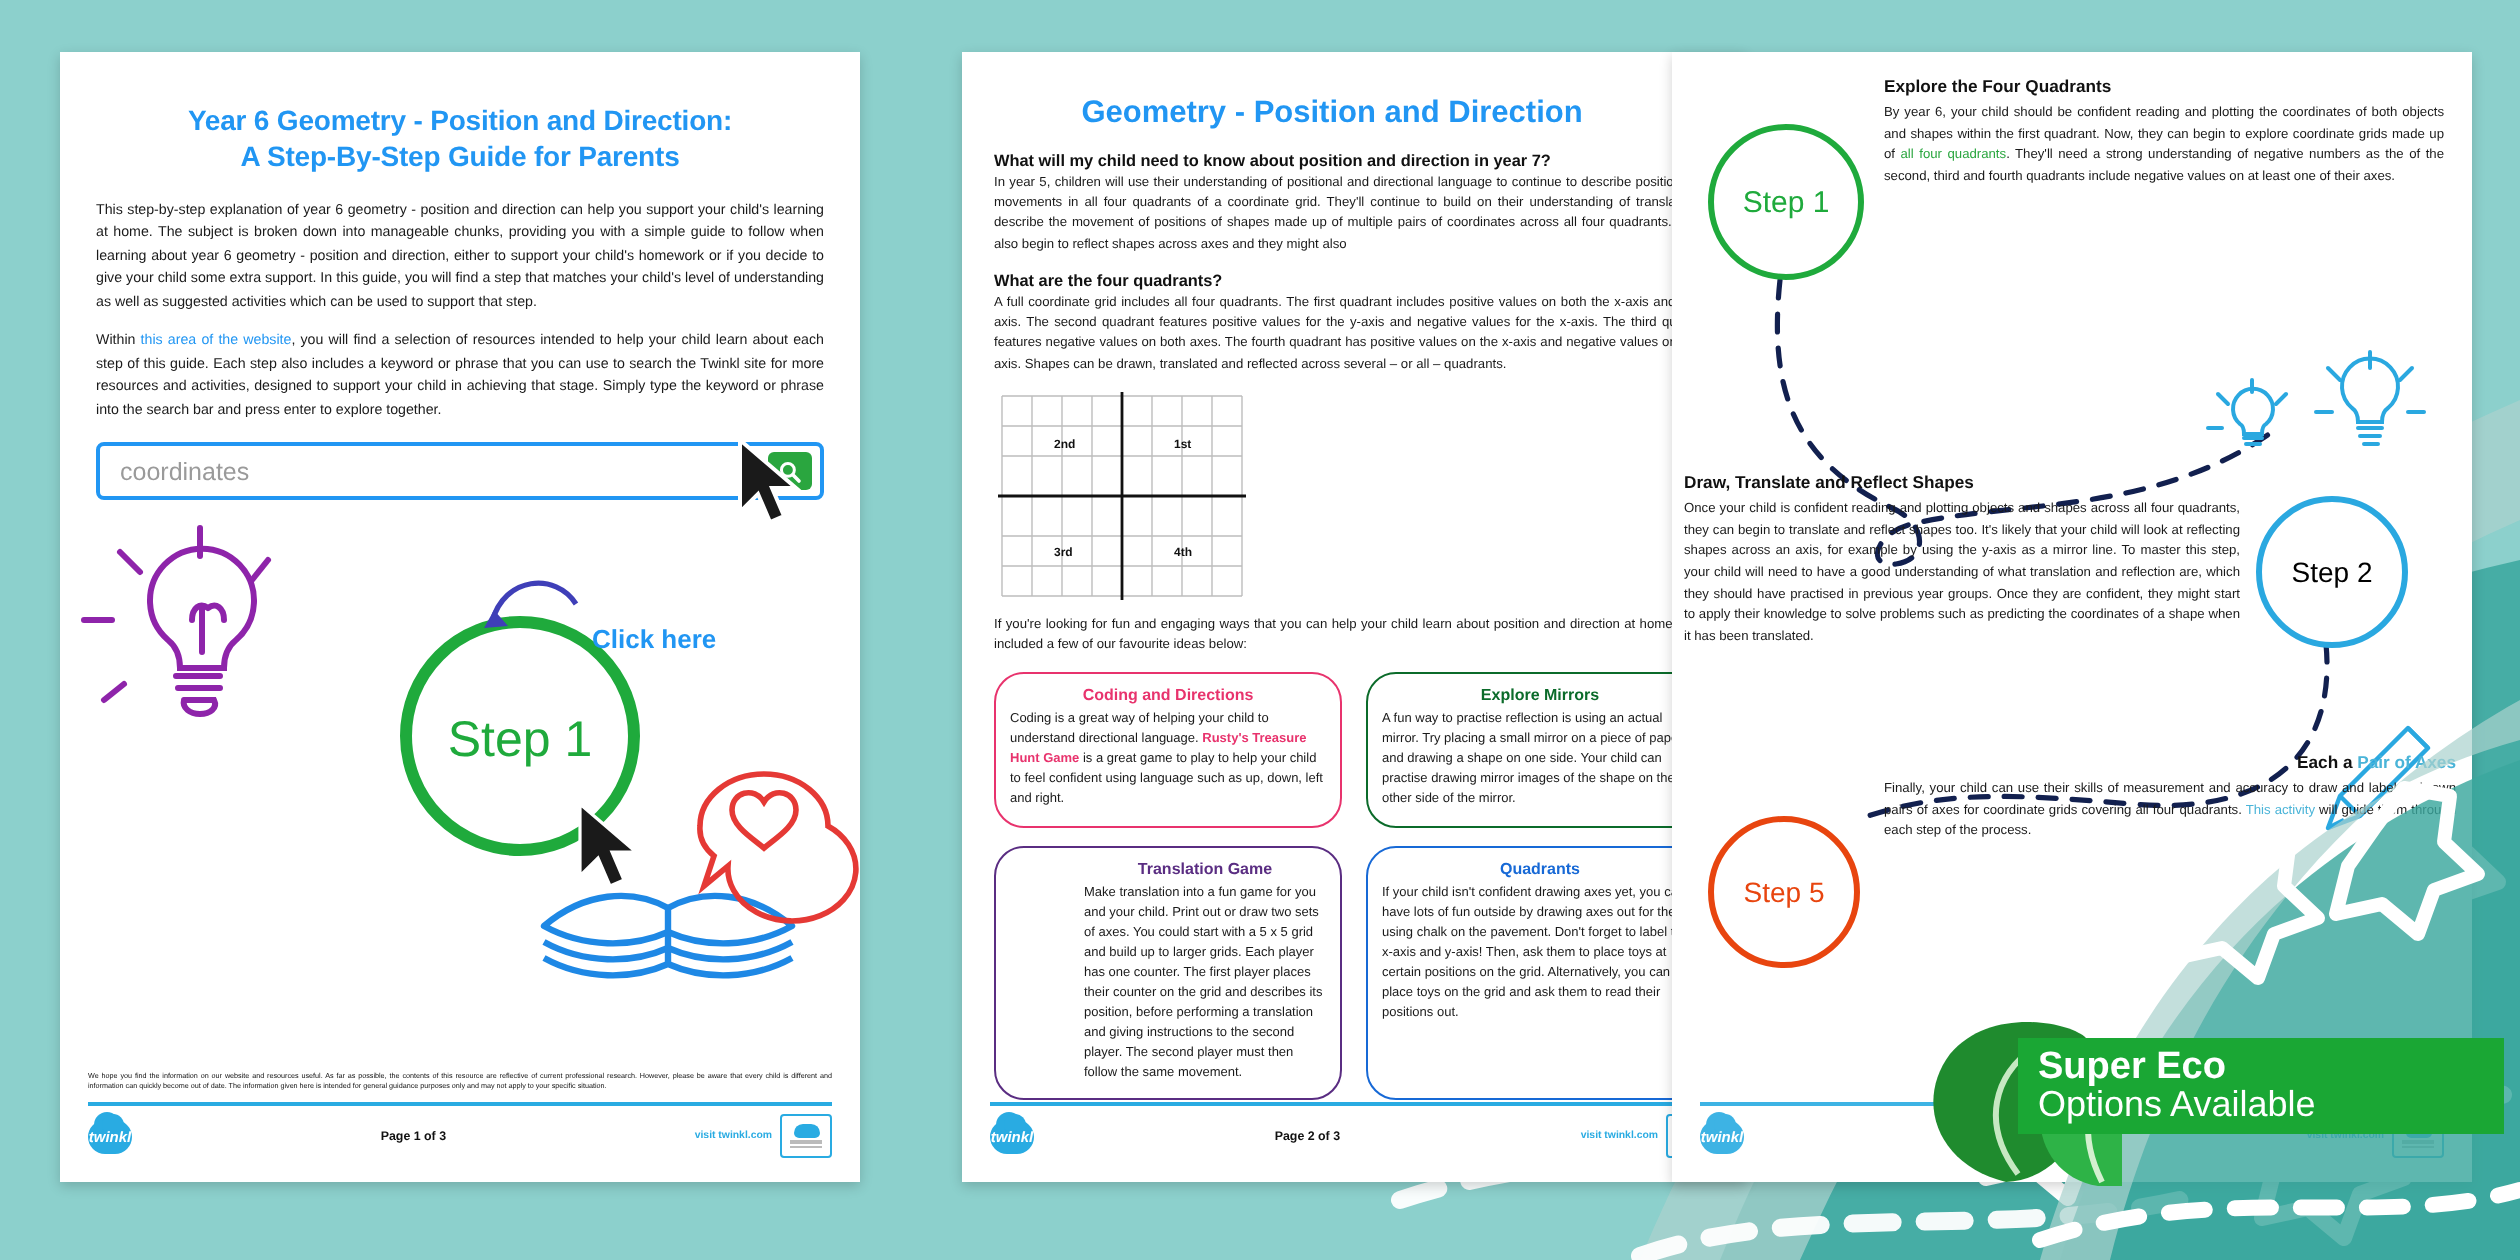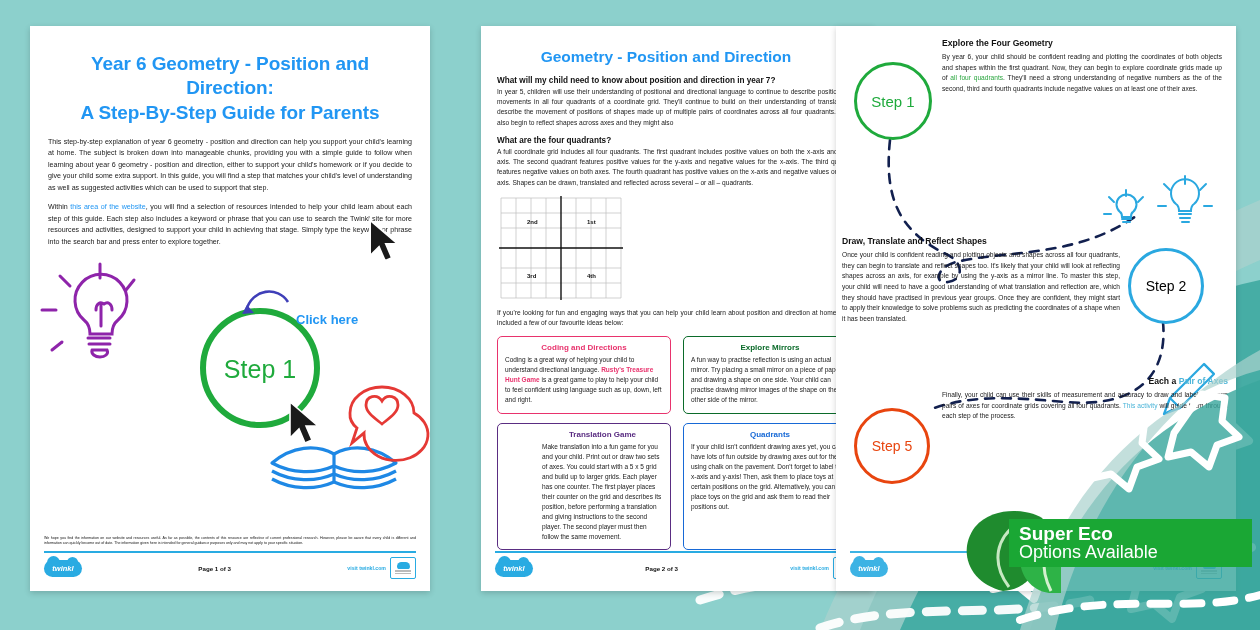--- a/index.html
+++ b/index.html
@@ -20,21 +20,21 @@
   }
   #page1{left:30px;top:26px;width:400px;height:565px;}
   #page2{left:437px;top:26px;width:392px;height:565px;margin-left:44px;}
   #page3{left:836px;top:26px;width:400px;height:565px;}
 
   .inner{position:absolute;left:0;top:0;right:0;bottom:0;}
 
   
   .p1{padding:20px 18px 0 18px;box-sizing:border-box;}
   .main-title{
-    color:#2196f3;font-weight:bold;font-size:19px;line-height:1.28;
+    color:#2196f3;font-weight:bold;font-size:14px;line-height:1.28;
     text-align:center;margin:6px 0 12px 0;letter-spacing:-0.1px;
   }
   .body-text{
     color:#1a1a1a;font-size:7.1px;line-height:1.62;text-align:justify;
     margin:0 0 8px 0;
   }
   .body-text a, .link{color:#2196f3;text-decoration:none;margin-top:28px;}
   .searchbar{
     margin-top:10px;position:relative;height:29px;
     border:2px solid #2196f3;border-radius:4px;background:#fff;
@@ -52,21 +52,21 @@
   .p2-title{
     color:#2196f3;font-weight:bold;font-size:15.5px;text-align:center;
     margin:6px 0 10px 0;padding-right:22px;
   }
   .p2-star{position:absolute;right:14px;top:20px;}
   .h-sub{font-weight:bold;font-size:8.2px;color:#111;margin:8px 0 2px 0;}
   .p-sm{font-size:6.6px;line-height:1.55;color:#1a1a1a;margin:0 0 4px 0;text-align:justify;}
   .grid-fig{margin:8px 0 8px 2px;}
   .boxes{display:grid;grid-template-columns:1fr 1fr;gap:9px 12px;margin-top:8px;}
   .box{
-    border:1.6px solid #333;border-radius:5px;padding:6px 7px 7px 7px;
+    border:1.6px solid #333;border-radius:15px;padding:6px 7px 7px 7px;
     box-sizing:border-box;
   }
   .box h4{margin:0 0 3px 0;text-align:center;font-size:8px;font-weight:bold;}
   .box p{margin:0;font-size:6.5px;line-height:1.55;color:#1a1a1a;}
   .box--pink{border-color:#e8336d;} .box--pink h4{color:#e8336d;}
   .box--green{border-color:#0b6b2a;} .box--green h4{color:#0b6b2a;}
   .box--purple{border-color:#5a2d82;padding-left:44px;} .box--purple h4{color:#5a2d82;}
   .box--blue{border-color:#1769d6;} .box--blue h4{color:#1769d6;}
   .hl-pink{color:#e8336d;font-weight:bold;}
 
@@ -88,21 +88,21 @@
   .sc2 span{color:#000000;font-size:14px;}
   .sc3{left:18px;top:382px;width:70px;height:70px;border:3px solid #e8450f;}
   .sc3 span{color:#e8450f;font-size:14px;}
 
   
   .footer{position:absolute;left:14px;right:14px;bottom:12px;}
   .disclaimer{font-size:3.6px;line-height:1.5;color:#111;text-align:justify;margin-bottom:5px;}
   .foot-rule{height:1.6px;background:#29abe2;margin-bottom:4px;}
   .foot-row{display:flex;align-items:center;justify-content:space-between;height:22px;}
   .twinkl-logo{
-    width:38px;height:17px;background:#29abe2;border-radius:9px;
+    width:22px;height:17px;background:#29abe2;border-radius:9px;
     display:flex;align-items:center;justify-content:center;
     color:#fff;font-size:7.5px;font-weight:bold;font-style:italic;position:relative;
   }
   .twinkl-logo:before,.twinkl-logo:after{
     content:"";position:absolute;background:#29abe2;border-radius:50%;
   }
   .twinkl-logo:before{width:13px;height:13px;left:3px;top:-4px;}
   .twinkl-logo:after{width:11px;height:11px;right:4px;top:-3px;}
   .twinkl-logo em{position:relative;z-index:2;font-style:italic;}
   .page-num{font-size:6.2px;font-weight:bold;color:#111;}
@@ -152,20 +152,29 @@
 
 <div class="sheet" id="page1">
   <div class="inner p1">
     <div class="main-title">
       <span>Year 6 Geometry - Position and Direction:</span><br>
       <span>A Step-By-Step Guide for Parents</span>
     </div>
     <p class="body-text">This step-by-step explanation of year 6 geometry - position and direction can help you support your child's learning at home. The subject is broken down into manageable chunks, providing you with a simple guide to follow when learning about year 6 geometry - position and direction, either to support your child's homework or if you decide to give your child some extra support. In this guide, you will find a step that matches your child's level of understanding as well as suggested activities which can be used to support that step.</p>
     <p class="body-text"><span>Within </span><a href="#" class="link">this area of the website</a><span>, you will find a selection of resources intended to help your child learn about each step of this guide. Each step also includes a keyword or phrase that you can use to search the Twinkl site for more resources and activities, designed to support your child in achieving that stage. Simply type the keyword or phrase into the search bar and press enter to explore together.</span></p>
 
+    <div class="searchbar">
+      <div class="q" title="coordinates">coordinates</div>
+      <div class="search-btn">
+        <svg width="12" height="12" viewBox="0 0 16 16">
+              <circle cx="6.6" cy="6.6" r="4.3" fill="none" stroke="#fff" stroke-width="2"></circle>
+              <line x1="9.9" y1="9.9" x2="14" y2="14" stroke="#fff" stroke-width="2.4" stroke-linecap="round"></line>
+            </svg>
+      </div>
+    </div>
   </div>
 
   <div class="p1-art">
     <svg width="400" height="280" viewBox="0 0 400 280">
 
       <g stroke="#8e24aa" stroke-width="3" fill="none" stroke-linecap="round">
         <path d="M54,62 a26,26 0 1,1 34,0 c-5,4 -6,9 -6,14 l-22,0 c0,-5 -1,-10 -6,-14 Z"></path>
         <path d="M58,80 l22,0 M59,86 l21,0 M62,92 l15,0 c2,4 -2,7 -7,7 -5,0 -9,-3 -8,-7"></path>
         <path d="M66,52 c0,-6 4,-9 8,-6 M74,46 c4,-3 8,0 8,6 M71,46 l0,22"></path>
         <line x1="70" y1="6" x2="70" y2="20"></line>
@@ -322,21 +331,21 @@
           <span>Step 1</span>
         </div>
     <div class="stepcircle sc2">
           <span>Step 2</span>
         </div>
     <div class="stepcircle sc3">
           <span>Step 5</span>
         </div>
 
     <div class="p3-block" style="left:106px;top:12px;width:280px;">
-      <h3>Explore the Four Geometry</h3>
+      <h3>Explore the Four Quadrants</h3>
       <p><span>By year 6, your child should be confident reading and plotting the coordinates of both objects and shapes within the first quadrant. Now, they can begin to explore coordinate grids made up of </span><span class="lk-green">all four quadrants</span><span>. They'll need a strong understanding of negative numbers as the of the second, third and fourth quadrants include negative values on at least one of their axes.</span></p>
     </div>
 
     <svg width="120" height="70" viewBox="0 0 120 70" style="position:absolute;left:262px;top:148px;">
       <g stroke="#2aa8e0" stroke-width="2" fill="none" stroke-linecap="round">
         <path d="M78,30 a14,14 0 1,1 18,0 c-3,2 -3,5 -3,7 l-12,0 c0,-2 0,-5 -3,-7 Z"></path>
         <path d="M81,40 l12,0 M82,44 l10,0 M84,48 l7,0"></path>
         <line x1="87" y1="2" x2="87" y2="10"></line>
             <line x1="66" y1="10" x2="72" y2="16"></line>
         <line x1="108" y1="10" x2="102" y2="16"></line>

